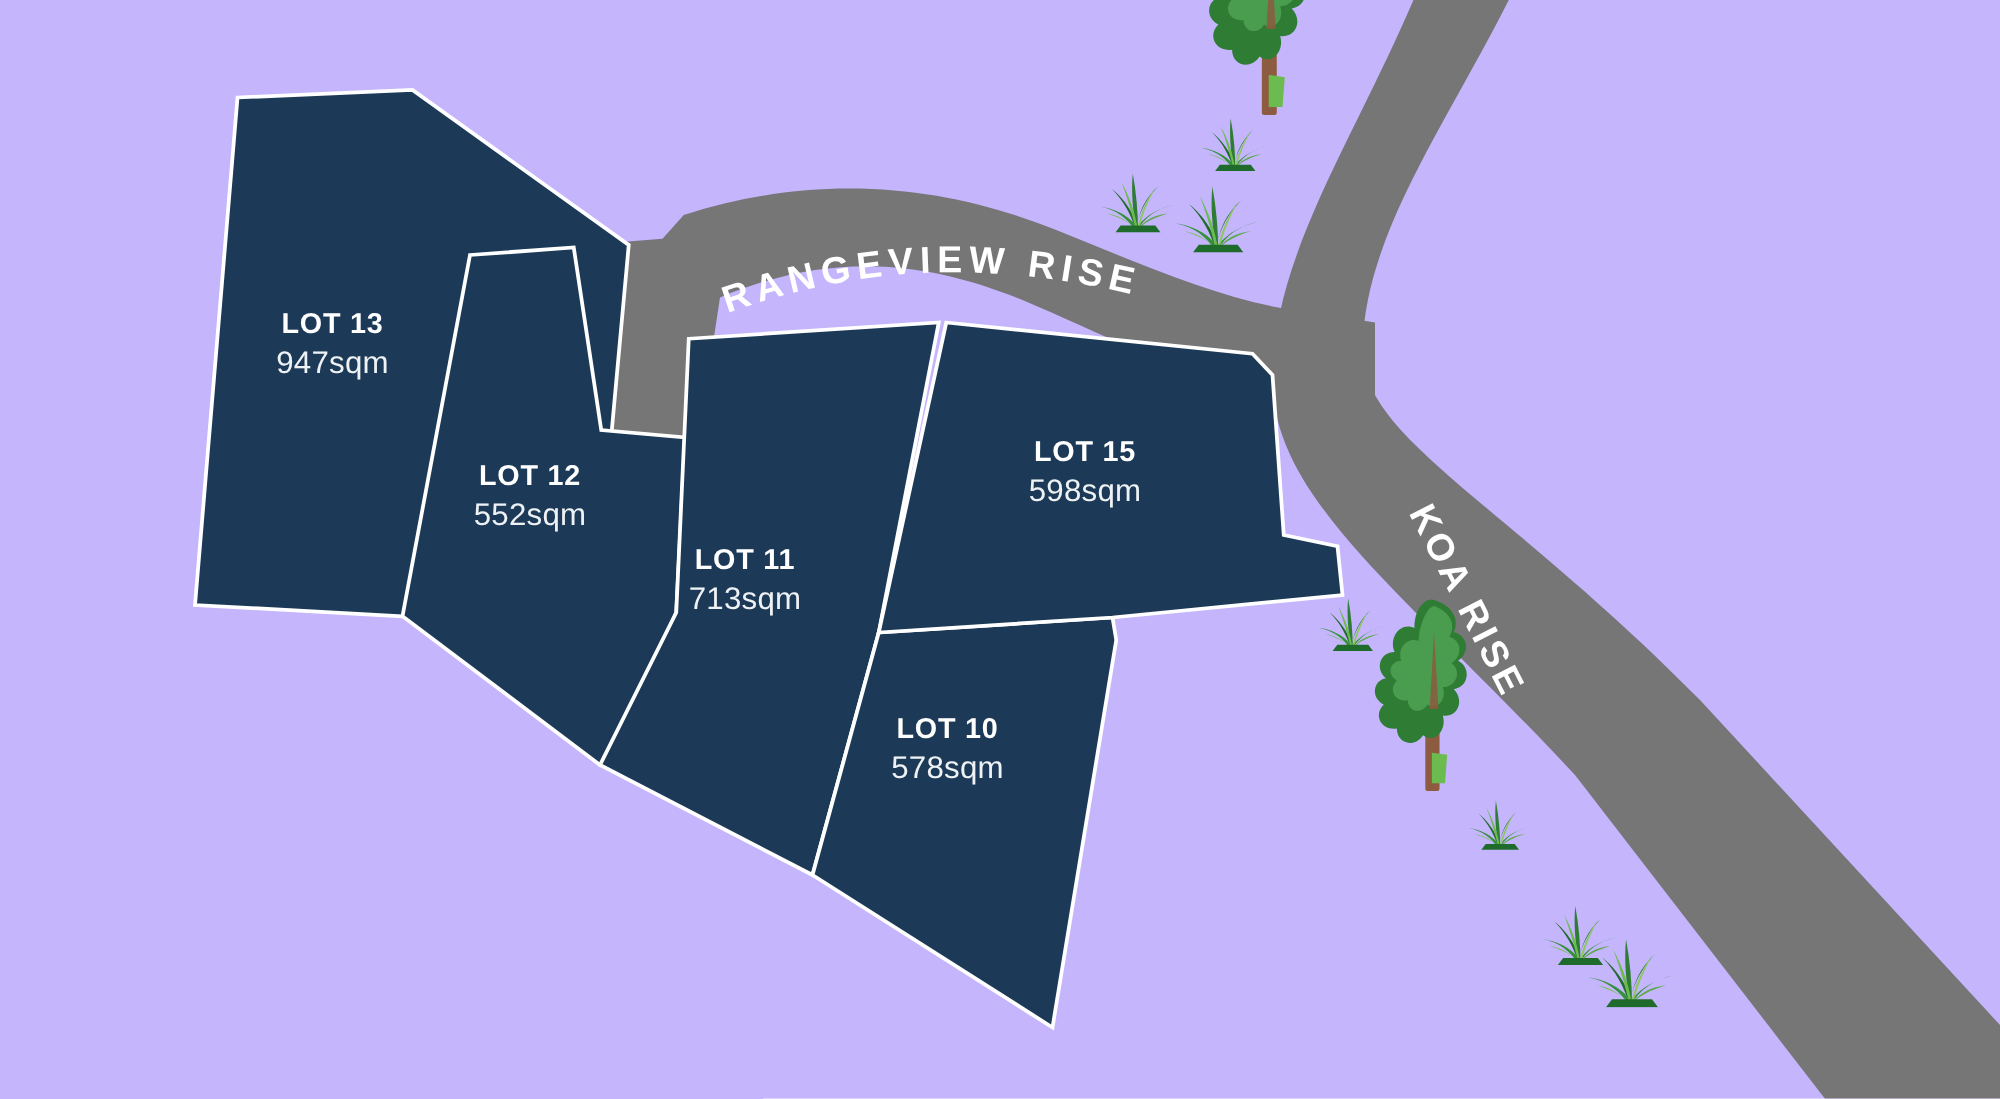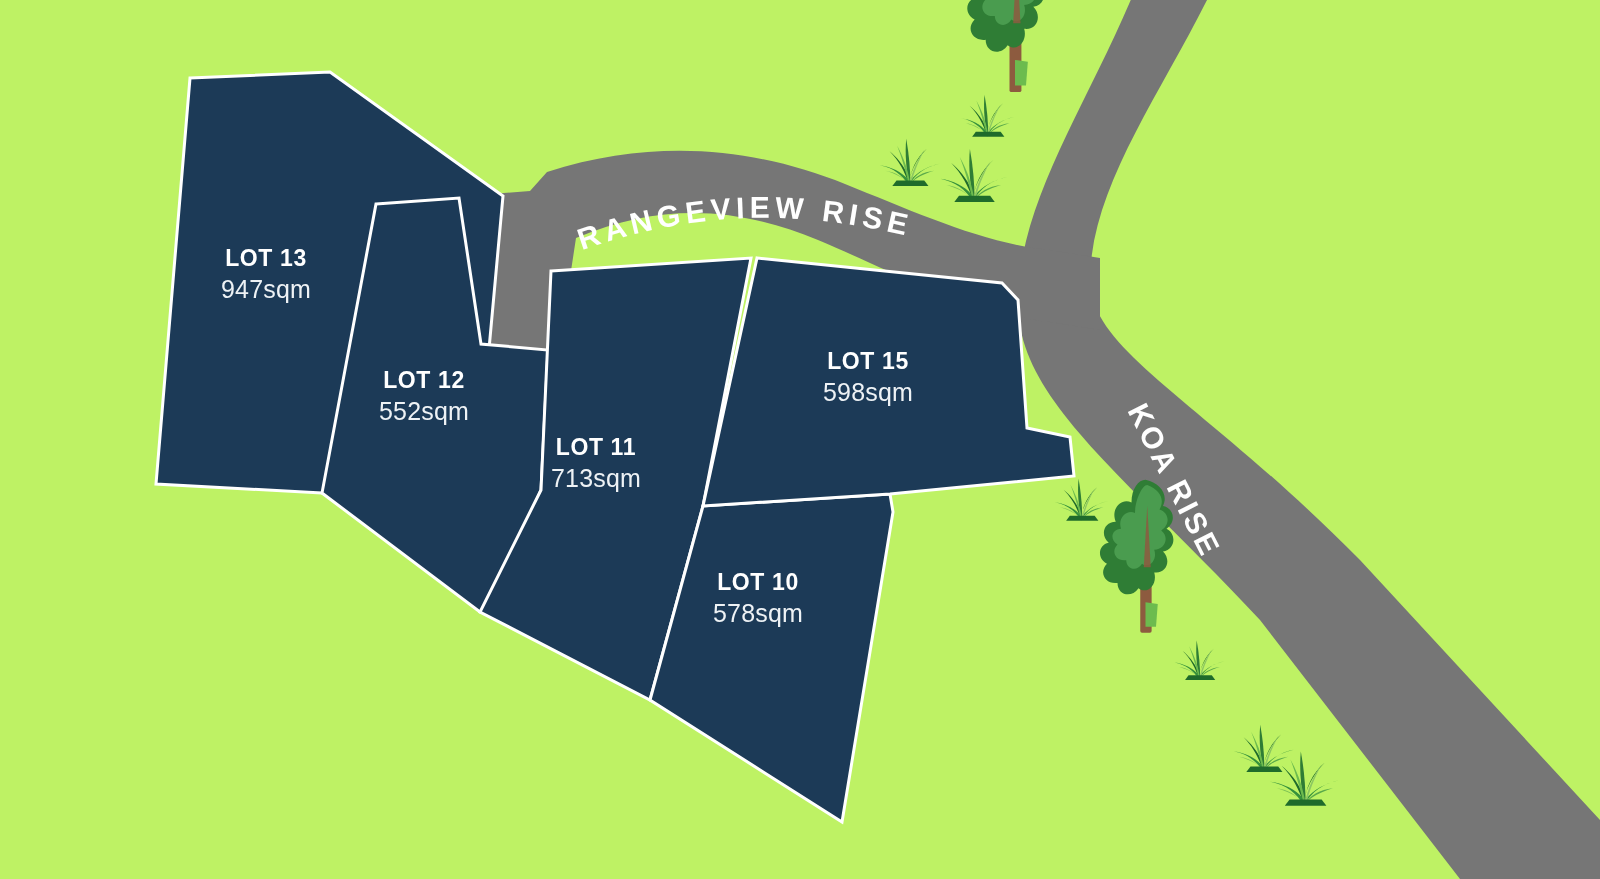--- a/index.html
+++ b/index.html
@@ -8,21 +8,21 @@
     padding: 0;
     background: #ffffff;
   }
   body {
     font-family: "Liberation Sans", sans-serif;
   }
   #map-stage {
     position: relative;
     width: 1600px;
     height: 879px;
-    background: #bef264;
+    background: #c4b5fd;
     overflow: hidden;
   }
   #map-svg {
     display: block;
     width: 1600px;
     height: 879px;
   }
   .lot-shape {
     fill: #1c3a57;
     stroke: #ffffff;

